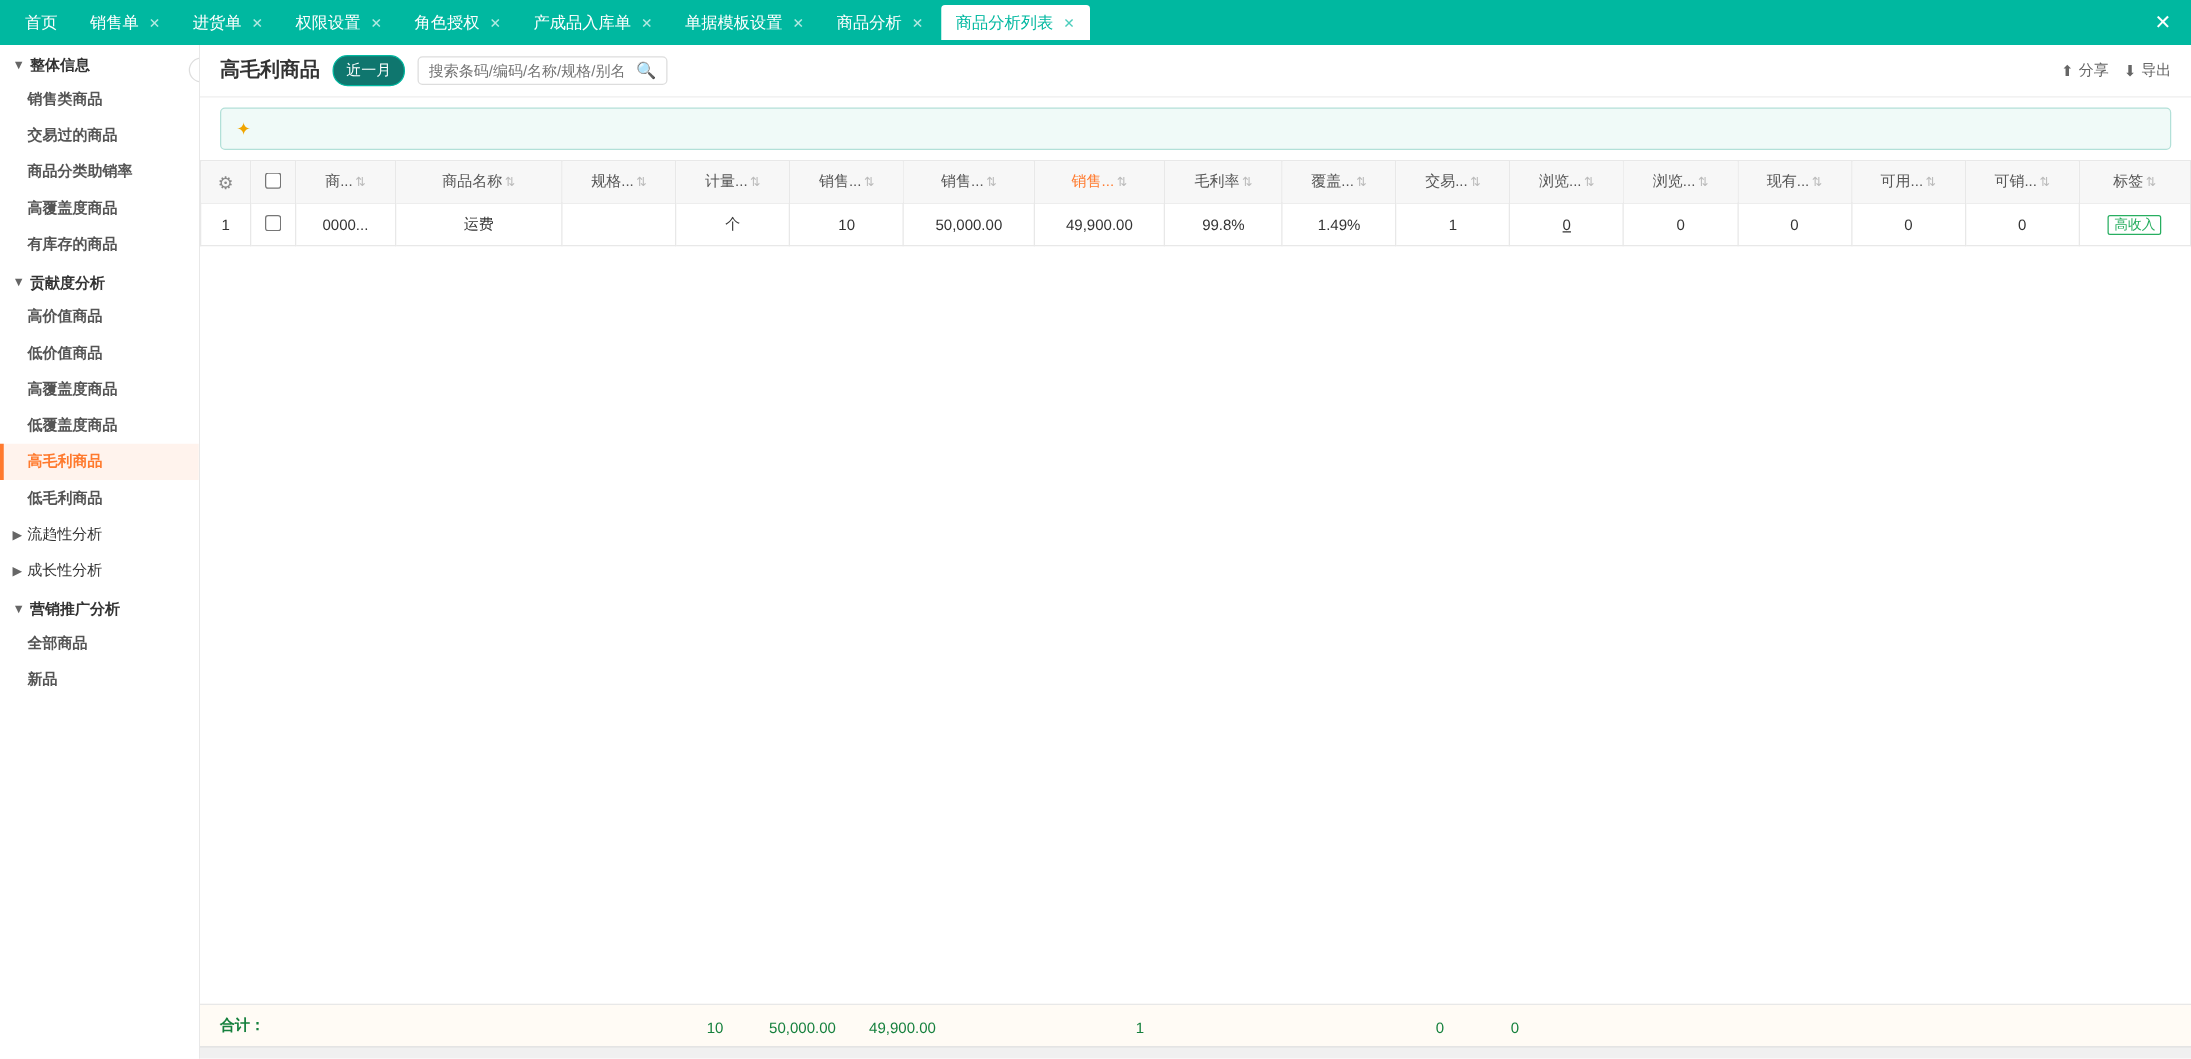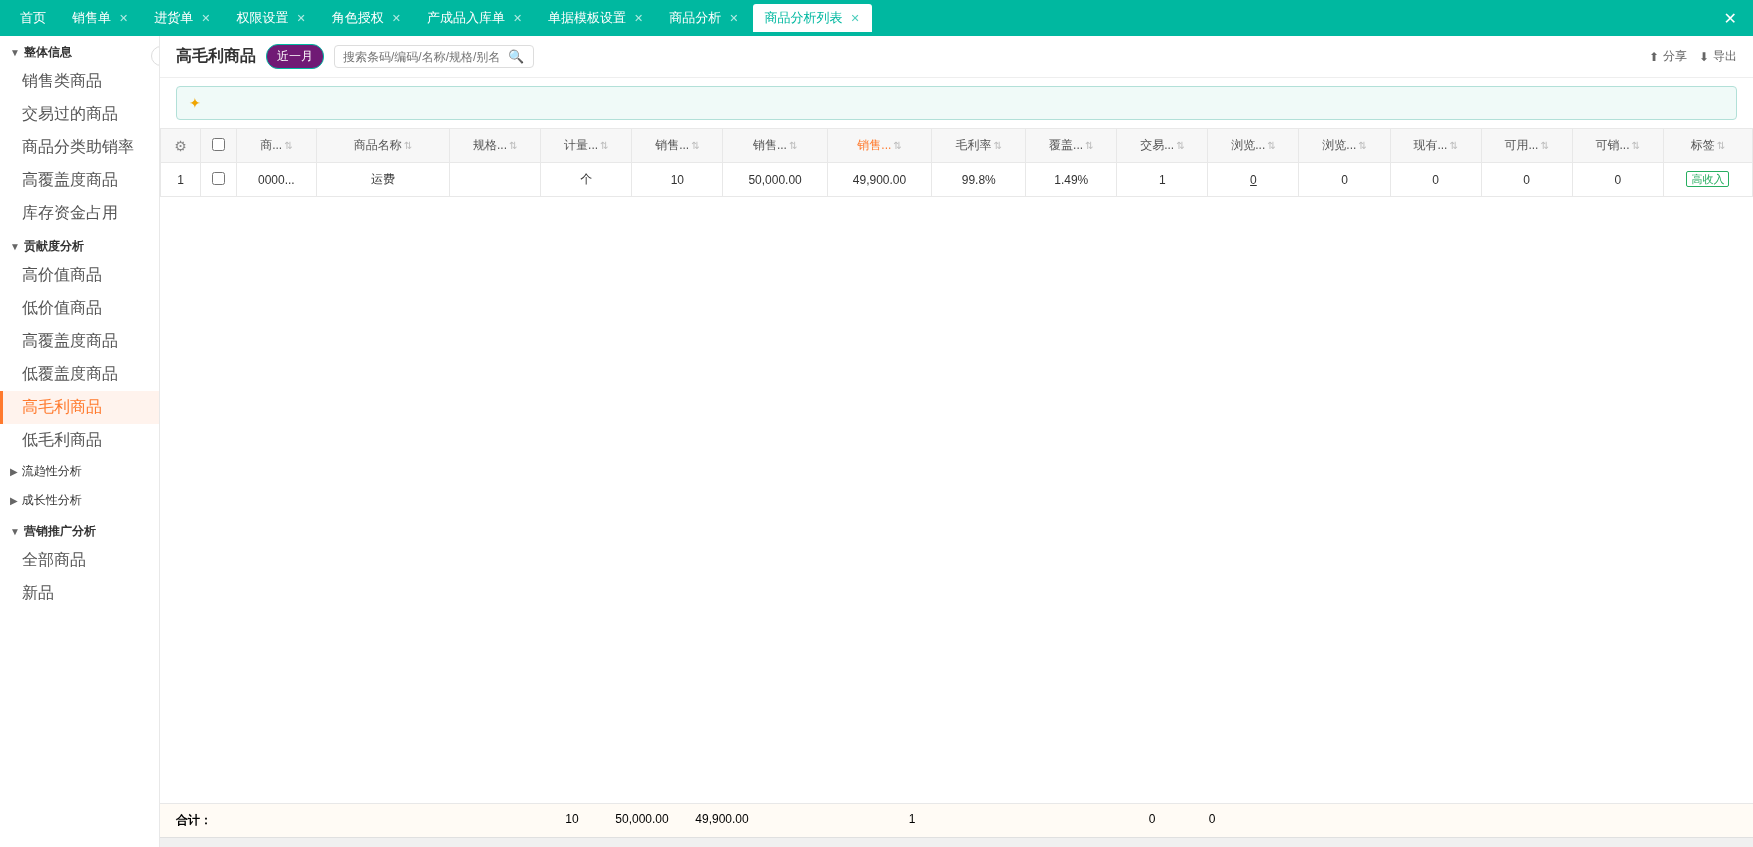--- a/index.html
+++ b/index.html
@@ -86,24 +86,25 @@
       font-weight: bold;
       cursor: pointer;
     }
     .sidebar-section-header .arrow {
       margin-right: 4px;
       font-size: 10px;
       color: #666;
     }
     .sidebar-item {
       padding: 6px 10px 6px 22px;
-      font-size: 16px;
+      font-size: 12px;
       color: #555;
       cursor: pointer;
       white-space: nowrap;
+      font-weight: bold;
     }
     .sidebar-item.active {
       background: #fff3ed;
       color: #ff7a2e;
       border-left: 3px solid #ff7a2e;
       padding-left: 19px;
     }
     .sidebar-section-collapsed {
       font-size: 12px;
       color: #333;
@@ -141,21 +142,21 @@
     .filter-btn {
       padding: 3px 10px;
       border: 1px solid #00b8a0;
       border-radius: 12px;
       color: #00b8a0;
       font-size: 12px;
       cursor: pointer;
       background: #fff;
     }
     .filter-btn.active {
-      background: #701a75;
+      background: #0f766e;
       color: #fff;
     }
     .search-box {
       display: flex;
       align-items: center;
       border: 1px solid #ddd;
       border-radius: 4px;
       padding: 3px 8px;
       flex: 0 0 200px;
       gap: 4px;
@@ -246,26 +247,26 @@
       font-size: 11px;
       border: 1px solid #27ae60;
       border-radius: 2px;
       padding: 1px 4px;
     }
     td a { color: #333; text-decoration: underline; cursor: pointer; }
 
     
     .footer-summary {
       display: flex;
-      align-items: flex-start;
+      align-items: flex-end;
       background: #fffbf5;
       border-top: 1px solid #e8e8e8;
       padding: 8px 16px;
       font-size: 12px;
-      color: #000000;
+      color: #15803d;
       flex-shrink: 0;
       gap: 0;
     }
     .footer-summary .label {
       width: 80px;
       font-weight: bold;
     }
     .footer-cells {
       display: flex;
       flex: 1;
@@ -350,21 +351,21 @@
     <div class="sidebar-item">
       <span>交易过的商品</span>
     </div>
     <div class="sidebar-item">
       <span>商品分类助销率</span>
     </div>
     <div class="sidebar-item">
       <span>高覆盖度商品</span>
     </div>
     <div class="sidebar-item">
-      <span>库存资金占用</span>
+      <span>有库存的商品</span>
     </div>
 
     <div class="sidebar-section-header">
       <span class="arrow">▼</span>
       <span>贡献度分析</span>
     </div>
     <div class="sidebar-item">
       <span>高价值商品</span>
     </div>
     <div class="sidebar-item">

